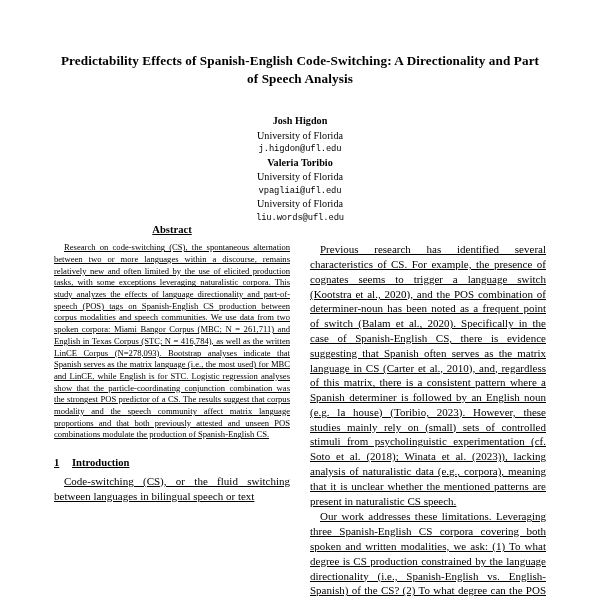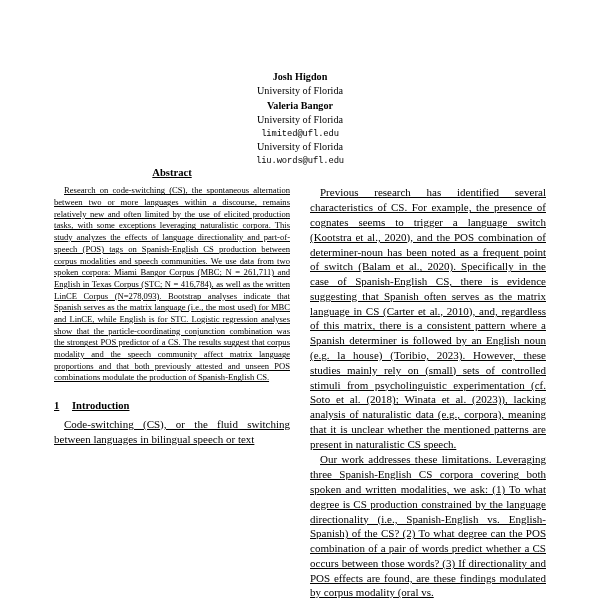--- a/index.html
+++ b/index.html
@@ -94,30 +94,32 @@
   .numbered-head .num {
     width: 8px;
   }
   .spacer-abstract { height: 18px; }
 </style>
 </head>
 <body>
 
 <div class="page">
 
+  <h1 class="title">Predictability Effects of Spanish-English Code-Switching: A Directionality and Part of Speech Analysis</h1>
 
   <div class="authors">
     <div class="author">
       <div class="name">Josh Higdon</div>
       <div class="affil">University of Florida</div>
+      <div class="email">j.higdon@ufl.edu</div>
     </div>
     <div class="author">
-      <div class="name">Valeria Bangor</div>
+      <div class="name">Valeria Toribio</div>
       <div class="affil">University of Florida</div>
-      <div class="email">limited@ufl.edu</div>
+      <div class="email">vpagliai@ufl.edu</div>
     </div>
     <div class="author">
       <div class="affil">University of Florida</div>
       <div class="email">liu.words@ufl.edu</div>
     </div>
   </div>
 
   <div class="columns">
 
     <div class="col">

